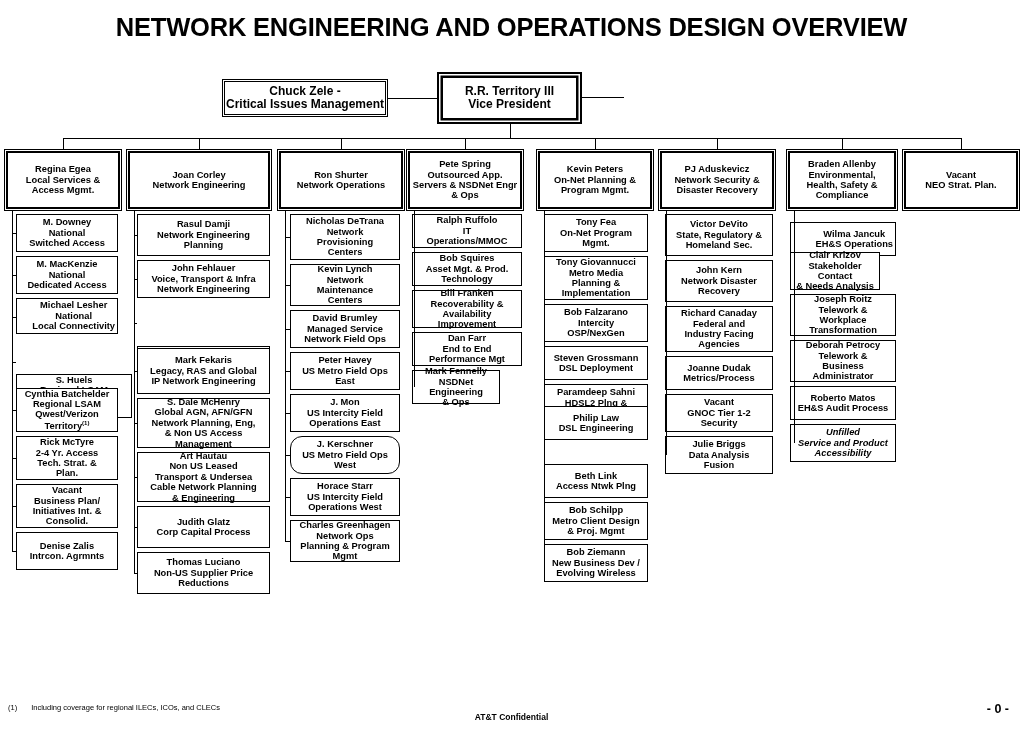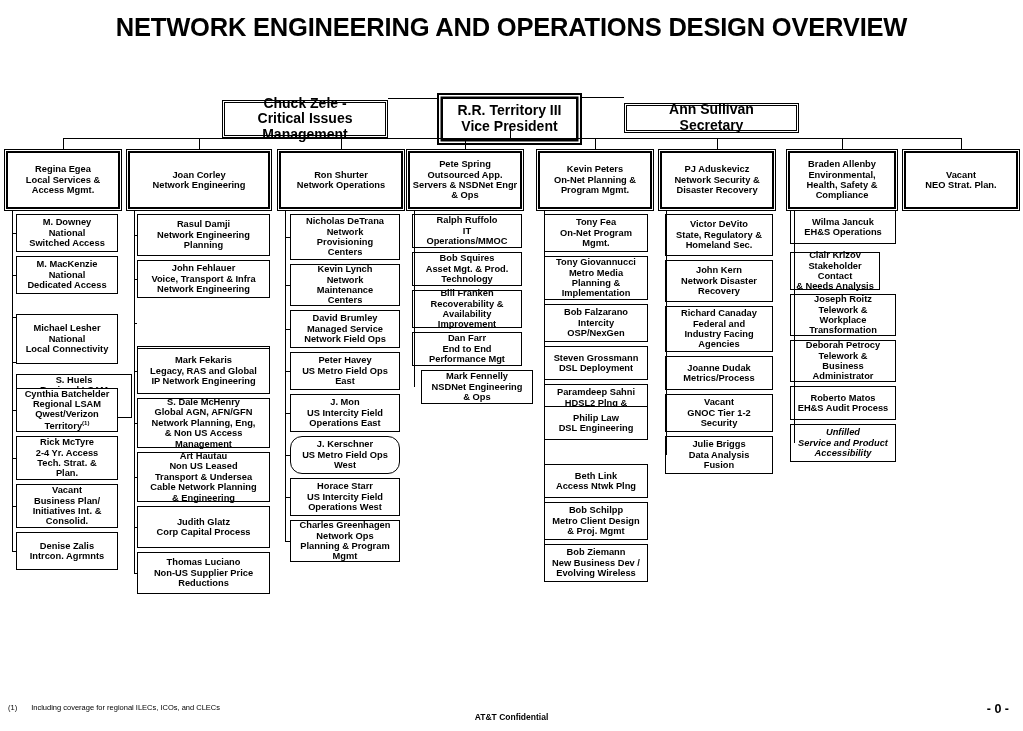--- a/index.html
+++ b/index.html
@@ -51,23 +51,22 @@
   .box .txt {
     display: block;
     padding: 0 2px;
     white-space: pre-line;
   }
 
   
   .box.exec {
     border: 1px solid #000;
     box-shadow: 0 0 0 1px #fff inset, 0 0 0 2px #000 inset;
-    font-size: 14px;
-    font-weight: bold;
-    margin-top: 21px;
+    font-size: 12px;
+    font-weight: bold;
   }
   .box.exec.vp {
     border: 2px solid #000;
     box-shadow: 0 0 0 1.5px #fff inset, 0 0 0 4px #000 inset;
   }
 
   
   .box.dept {
     border: 1px solid #000;
     box-shadow: 0 0 0 1px #fff inset, 0 0 0 3px #000 inset;
@@ -128,39 +127,35 @@
   <div class="box exec" id="exec-left" style="left:222px; top:79px; width:166px; height:38px;">
     <span class="txt">Chuck Zele -
 Critical Issues Management</span>
   </div>
 
   <div class="box exec vp" id="exec-center" style="left:437px; top:72px; width:145px; height:52px;">
     <span class="txt">R.R. Territory III
 Vice President</span>
   </div>
 
-  <div class="box exec" id="exec-right" style="left:624px; top:82px; width:175px; height:30px;">
-    <span class="txt">Ann Sullivan
-Secretary</span>
-  </div>
 
   <div class="ln h" style="left:388px; top:98px; width:49px;"></div>
   <div class="ln h" style="left:582px; top:97px; width:42px;"></div>
 
   <div id="columns-layer">
       <div class="box dept" style="left: 4px; top: 149px; width: 118px; height: 62px;">
         <span class="txt">Regina Egea<br>Local Services &amp;<br>Access Mgmt.</span>
       </div>
       <div class="box rep" style="left: 16px; top: 214px; width: 102px; height: 38px;">
         <span class="txt">M. Downey<br>National<br>Switched Access</span>
       </div>
       <div class="box rep" style="left: 16px; top: 256px; width: 102px; height: 38px;">
         <span class="txt">M. MacKenzie<br>National<br>Dedicated Access</span>
       </div>
-      <div class="box rep" style="left: 16px; top: 314px; width: 102px; height: 50px;">
+      <div class="box rep" style="left: 16px; top: 298px; width: 102px; height: 36px; justify-content: flex-end;">
         <span class="txt">Michael Lesher<br>National<br>Local Connectivity</span>
       </div>
       <div class="box rep" style="left: 16px; top: 340px; width: 116px; height: 44px; margin-top: 34px;">
         <span class="txt">S. Huels<br>Regional LSAM<br>Bell South<br>Territory<sup class="fn">(1)</sup></span>
       </div>
       <div class="box rep" style="left: 16px; top: 388px; width: 102px; height: 44px;">
         <span class="txt">Cynthia Batchelder<br>Regional LSAM<br>Qwest/Verizon<br>Territory<sup class="fn">(1)</sup></span>
       </div>
       <div class="box rep" style="left: 16px; top: 436px; width: 102px; height: 44px;">
         <span class="txt">Rick McTyre<br>2-4 Yr. Access<br>Tech. Strat. &amp;<br>Plan.</span>
@@ -233,21 +228,21 @@
       </div>
       <div class="box rep" style="left: 412px; top: 252px; width: 110px; height: 34px;">
         <span class="txt">Bob Squires<br>Asset Mgt. &amp; Prod.<br>Technology</span>
       </div>
       <div class="box rep" style="left: 412px; top: 290px; width: 110px; height: 38px;">
         <span class="txt">Bill Franken<br>Recoverability &amp;<br>Availability<br>Improvement</span>
       </div>
       <div class="box rep" style="left: 412px; top: 332px; width: 110px; height: 34px;">
         <span class="txt">Dan Farr<br>End to End<br>Performance Mgt</span>
       </div>
-      <div class="box rep" style="left: 421px; top: 370px; width: 112px; height: 34px;">
+      <div class="box rep" style="left: 412px; top: 370px; width: 88px; height: 34px;">
         <span class="txt">Mark Fennelly<br>NSDNet Engineering<br>&amp; Ops</span>
       </div>
       <div class="box dept" style="left: 536px; top: 149px; width: 118px; height: 62px;">
         <span class="txt">Kevin Peters<br>On-Net Planning &amp;<br>Program Mgmt.</span>
       </div>
       <div class="box rep" style="left: 544px; top: 214px; width: 104px; height: 38px;">
         <span class="txt">Tony Fea<br>On-Net Program<br>Mgmt.</span>
       </div>
       <div class="box rep" style="left: 544px; top: 256px; width: 104px; height: 44px;">
         <span class="txt">Tony Giovannucci<br>Metro Media<br>Planning &amp;<br>Implementation</span>
@@ -290,21 +285,21 @@
       </div>
       <div class="box rep" style="left: 665px; top: 394px; width: 108px; height: 38px;">
         <span class="txt">Vacant<br>GNOC Tier 1-2<br>Security</span>
       </div>
       <div class="box rep" style="left: 665px; top: 436px; width: 108px; height: 38px;">
         <span class="txt">Julie Briggs<br>Data Analysis<br>Fusion</span>
       </div>
       <div class="box dept" style="left: 786px; top: 149px; width: 112px; height: 62px;">
         <span class="txt">Braden Allenby<br>Environmental,<br>Health, Safety &amp;<br>Compliance</span>
       </div>
-      <div class="box rep" style="left: 790px; top: 210px; width: 106px; height: 34px;">
+      <div class="box rep" style="left: 790px; top: 222px; width: 106px; height: 34px; justify-content: flex-end;">
         <span class="txt">Wilma Jancuk<br>EH&amp;S Operations</span>
       </div>
       <div class="box rep" style="left: 790px; top: 252px; width: 90px; height: 38px;">
         <span class="txt">Clair Krizov<br>Stakeholder Contact<br>&amp; Needs Analysis</span>
       </div>
       <div class="box rep" style="left: 790px; top: 294px; width: 106px; height: 42px;">
         <span class="txt">Joseph Roitz<br>Telework &amp;<br>Workplace<br>Transformation</span>
       </div>
       <div class="box rep" style="left: 790px; top: 340px; width: 106px; height: 42px;">
         <span class="txt">Deborah Petrocy<br>Telework &amp;<br>Business<br>Administrator</span>

